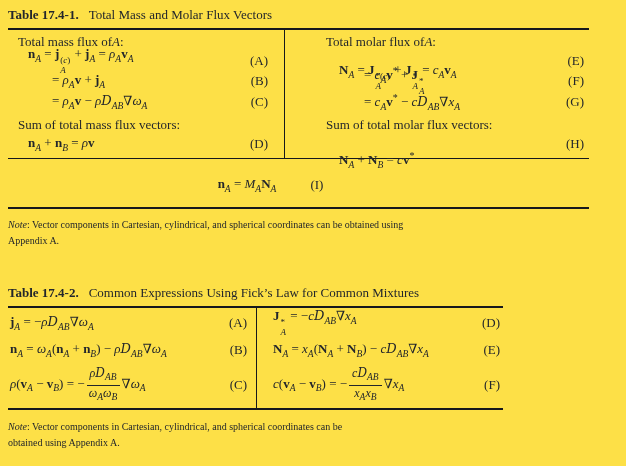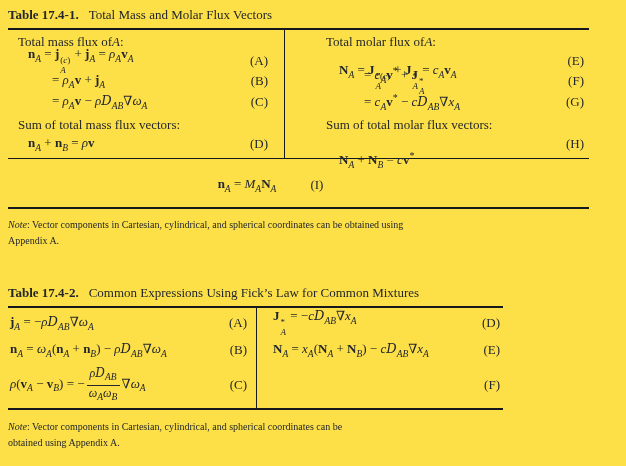--- a/index.html
+++ b/index.html
@@ -173,20 +173,21 @@
                   <span>*</span>
                   <span><i>A</i></span>
                 </span> = −<i>c</i><i class="scr">D</i><sub><i>AB</i></sub>∇<i>x</i><sub><i>A</i></sub></span>
             <span class="eqlabel">(D)</span>
           </div>
           <div class="t2row t2r2">
             <span class="eq"><b>N</b><sub><i>A</i></sub> = <i>x</i><sub><i>A</i></sub>(<b>N</b><sub><i>A</i></sub> + <b>N</b><sub><i>B</i></sub>) − <i>c</i><i class="scr">D</i><sub><i>AB</i></sub>∇<i>x</i><sub><i>A</i></sub></span>
             <span class="eqlabel">(E)</span>
           </div>
           <div class="t2row t2r3">
+            <span class="eq"><i>c</i>(<b>v</b><sub><i>A</i></sub> − <b>v</b><sub><i>B</i></sub>) = −<span class="frac"><span class="num"><i>c</i><i class="scr">D</i><sub><i>AB</i></sub></span><span class="den"><i>x</i><sub><i>A</i></sub><i>x</i><sub><i>B</i></sub></span></span>∇<i>x</i><sub><i>A</i></sub></span>
             <span class="eqlabel">(F)</span>
           </div>
         </div>
 
       </div>
     </div>
 
     <div class="note" style="margin-top:9px;"><i>Note</i>: Vector components in Cartesian, cylindrical, and spherical coordinates can be<br>obtained using Appendix A.</div>
   </div>
 

